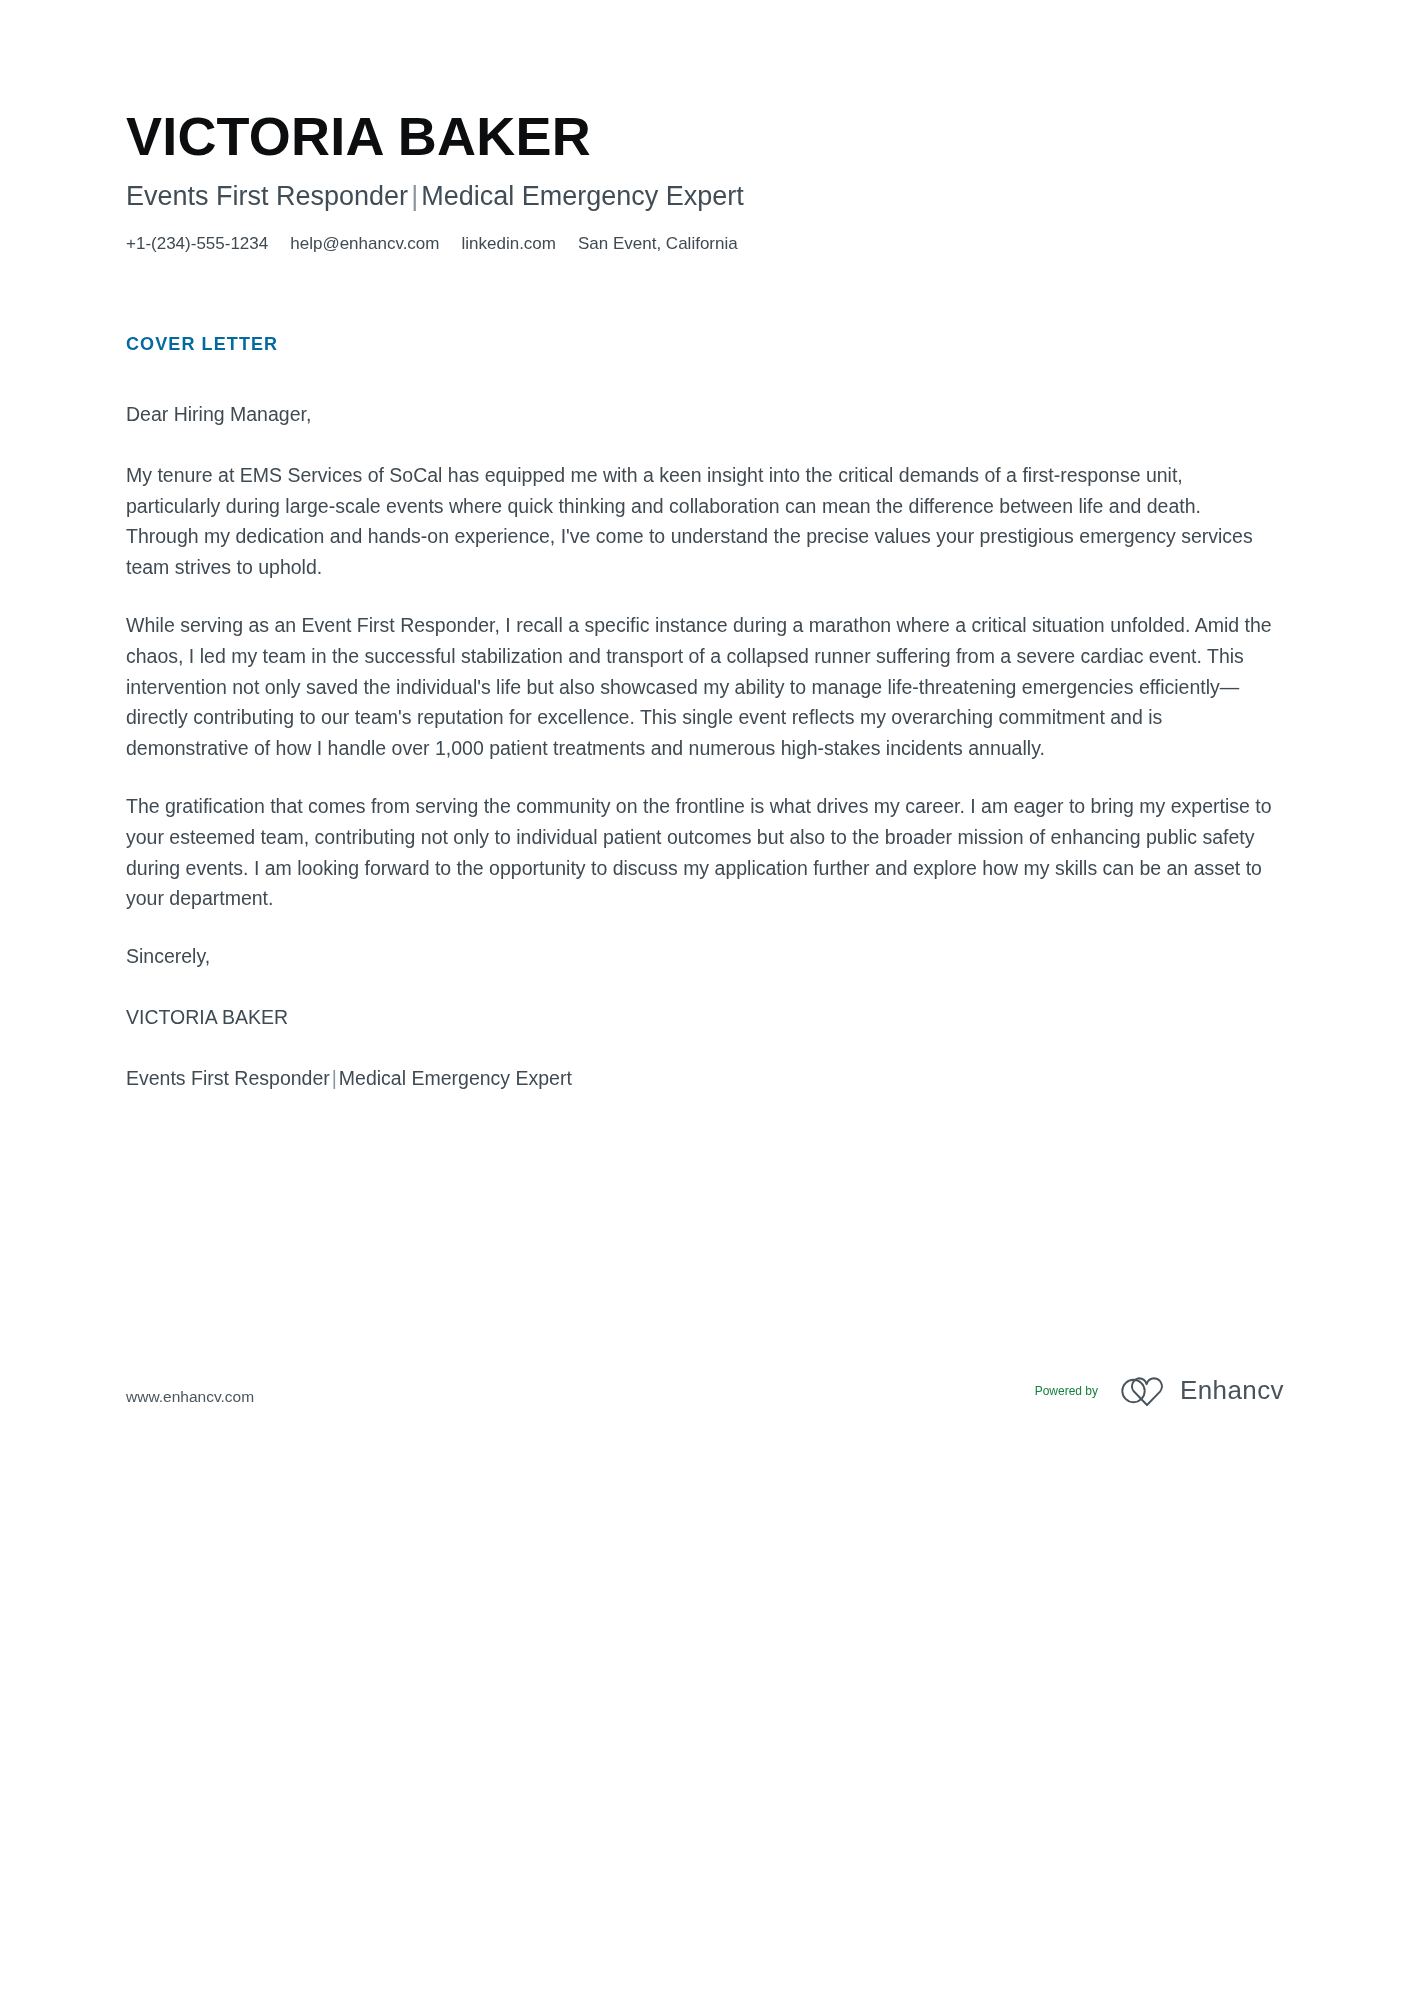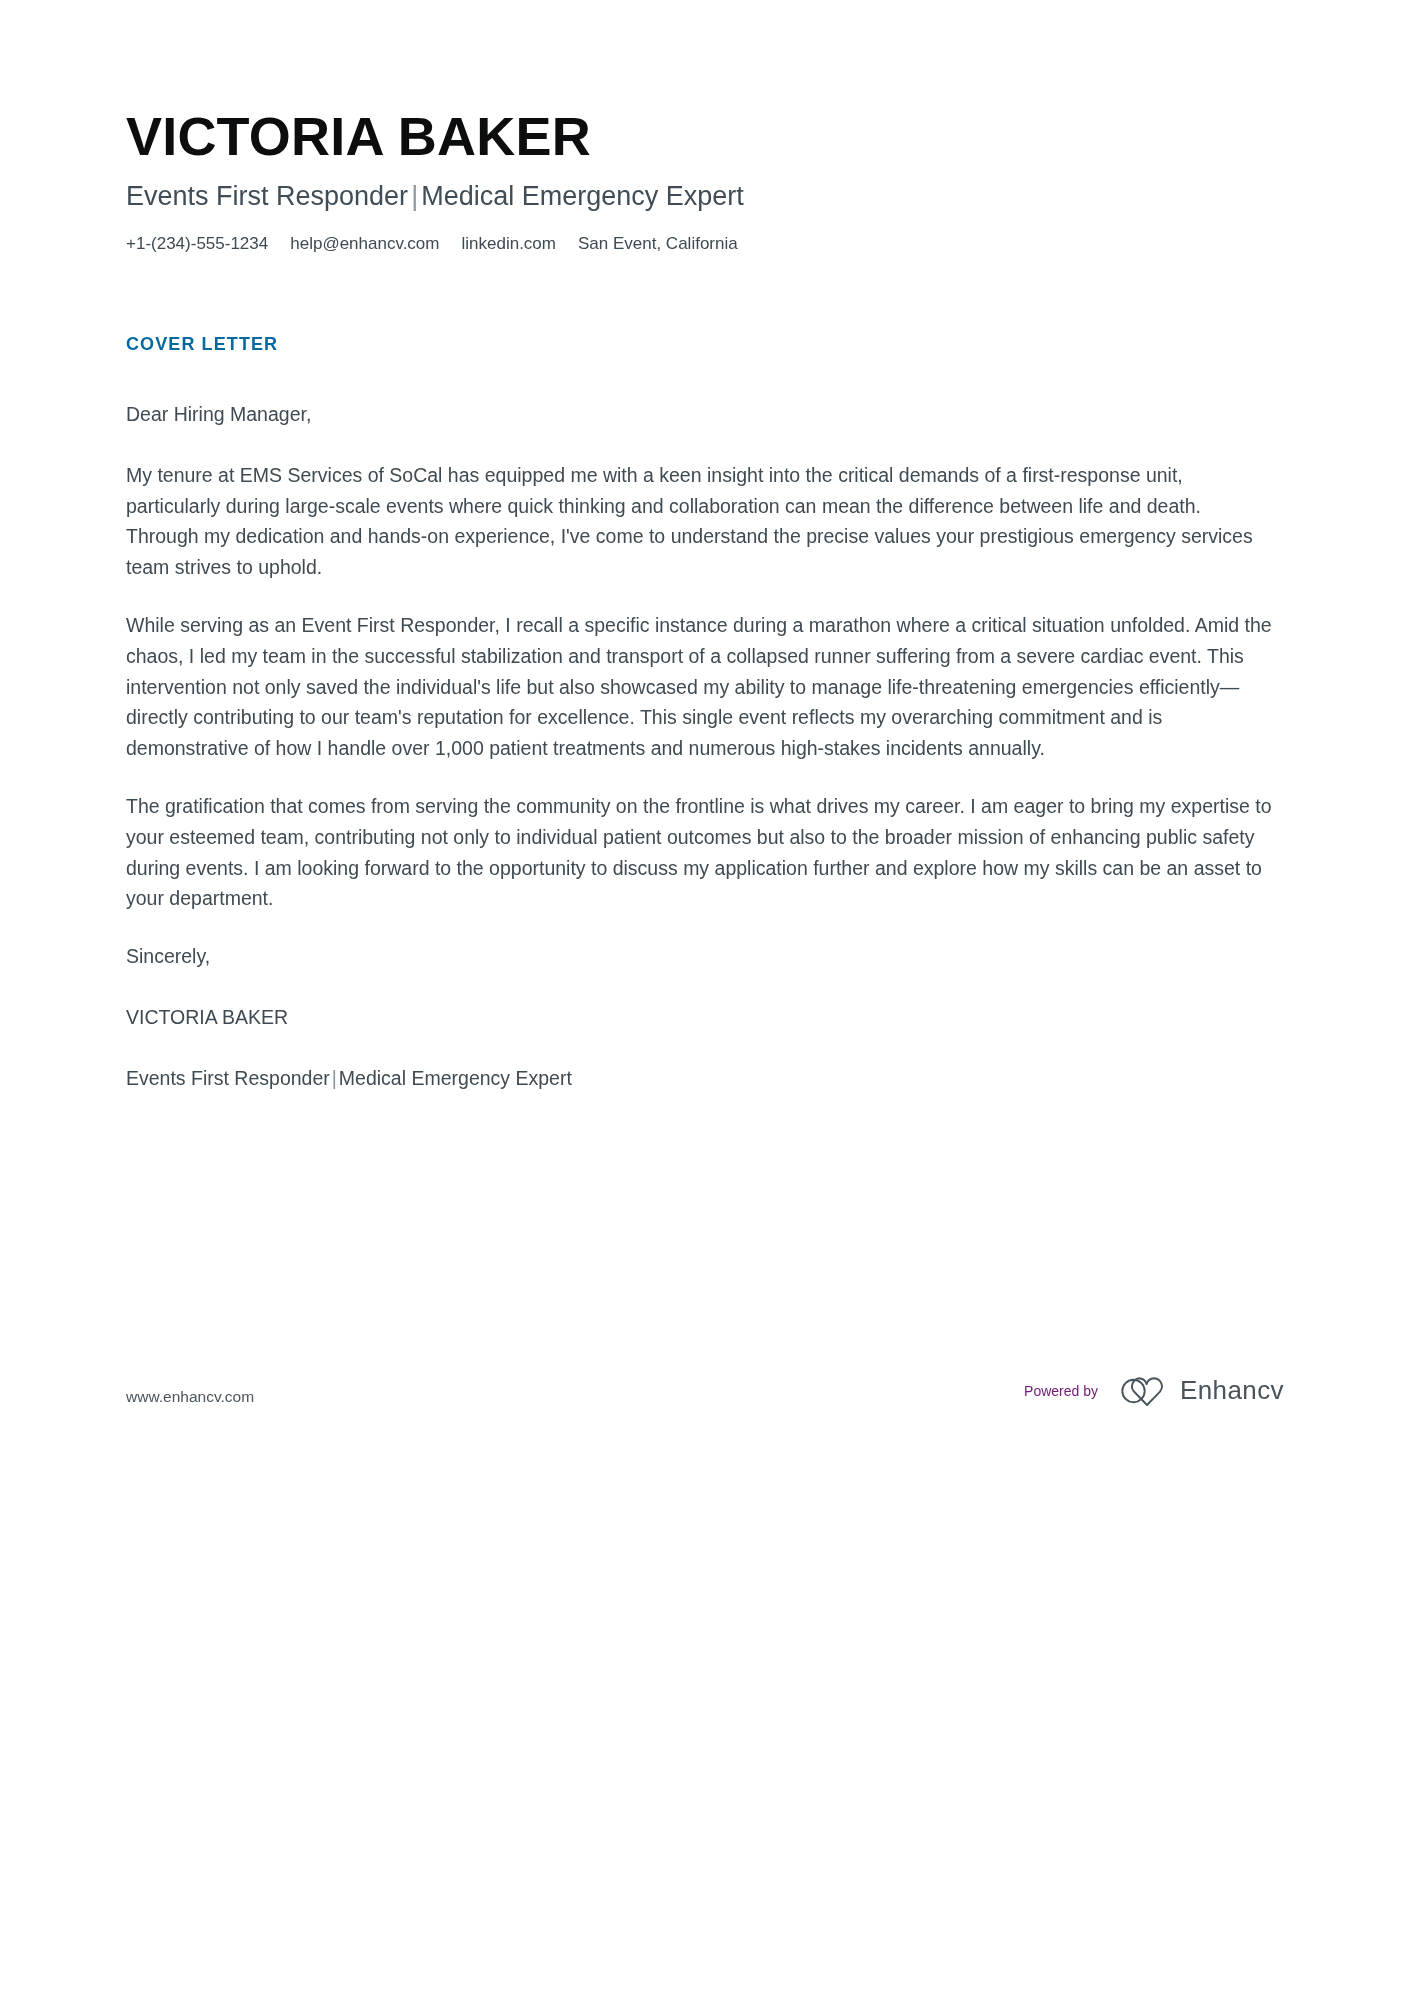--- a/index.html
+++ b/index.html
@@ -105,22 +105,22 @@
   .footer-url {
     font-size: 15.5px;
     color: #4a555d;
   }
   .powered {
     display: flex;
     align-items: center;
     gap: 22px;
   }
   .powered-label {
-    font-size: 14px;
-    color: #701a75;
+    font-size: 12px;
+    color: #15803d;
   }
   .brand {
     display: flex;
     align-items: center;
     gap: 6px;
   }
   .brand-mark { display: block; }
   .brand-name {
     font-size: 26px;
     letter-spacing: 0.4px;

